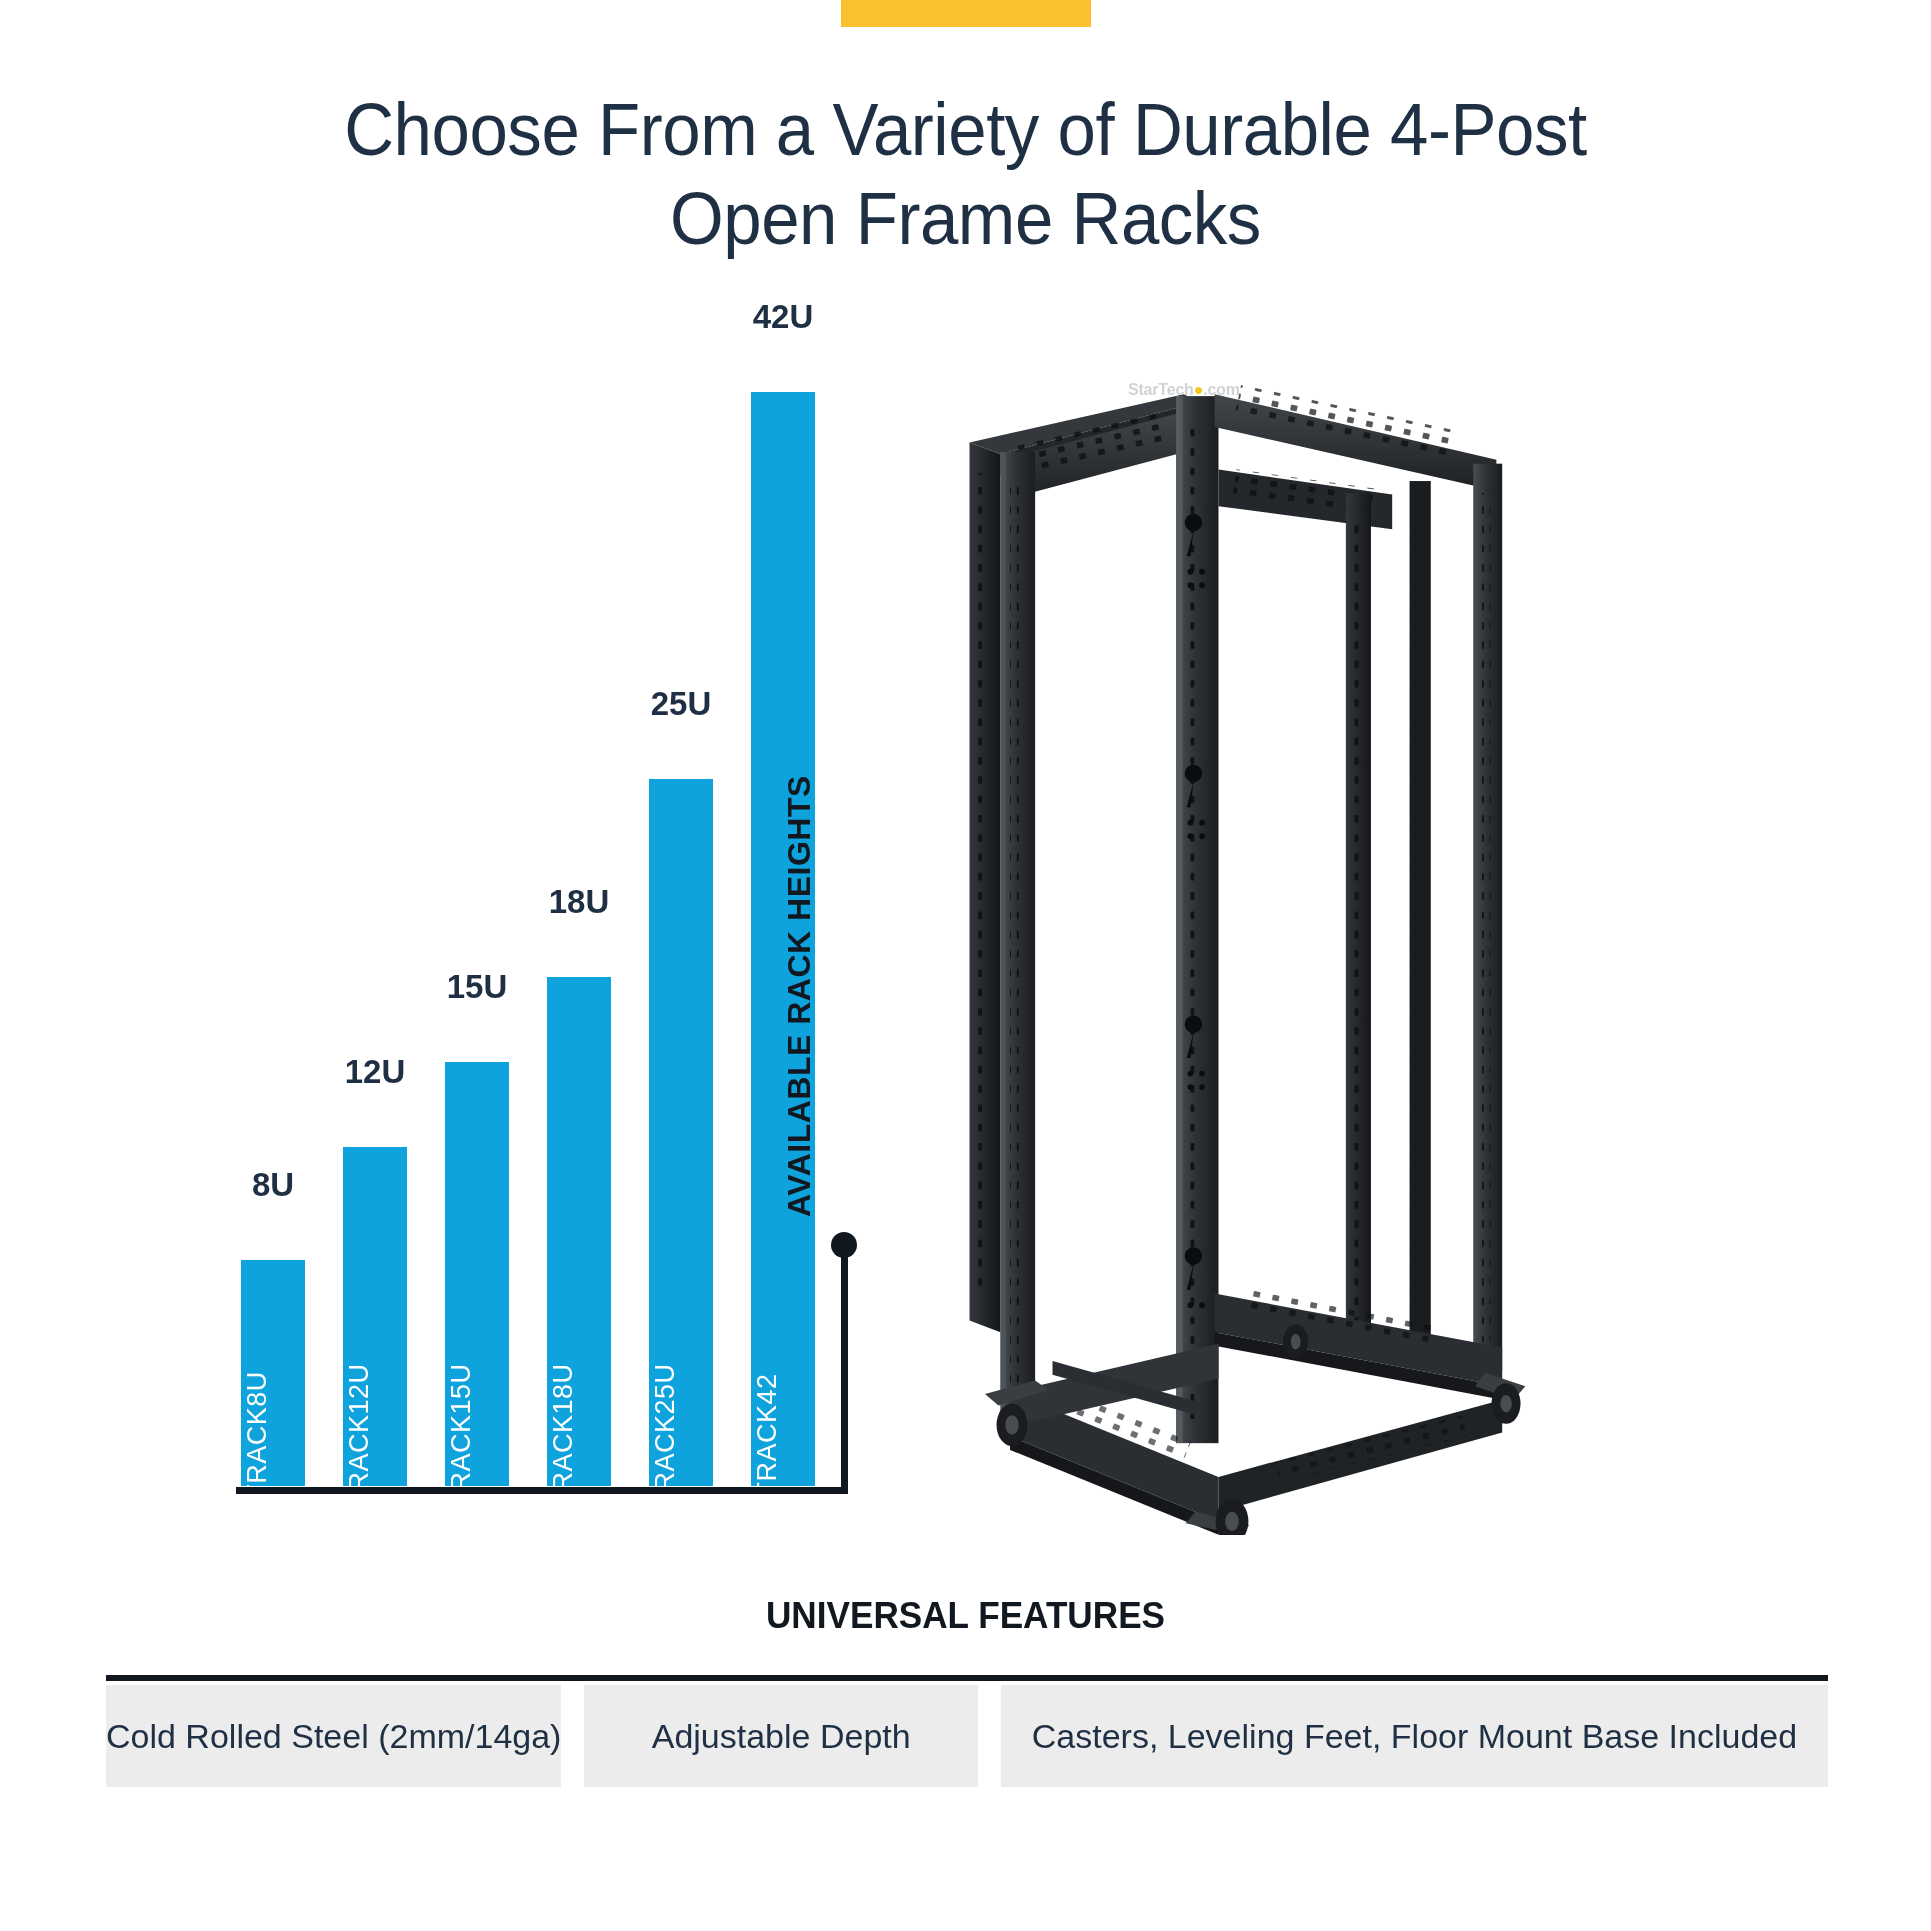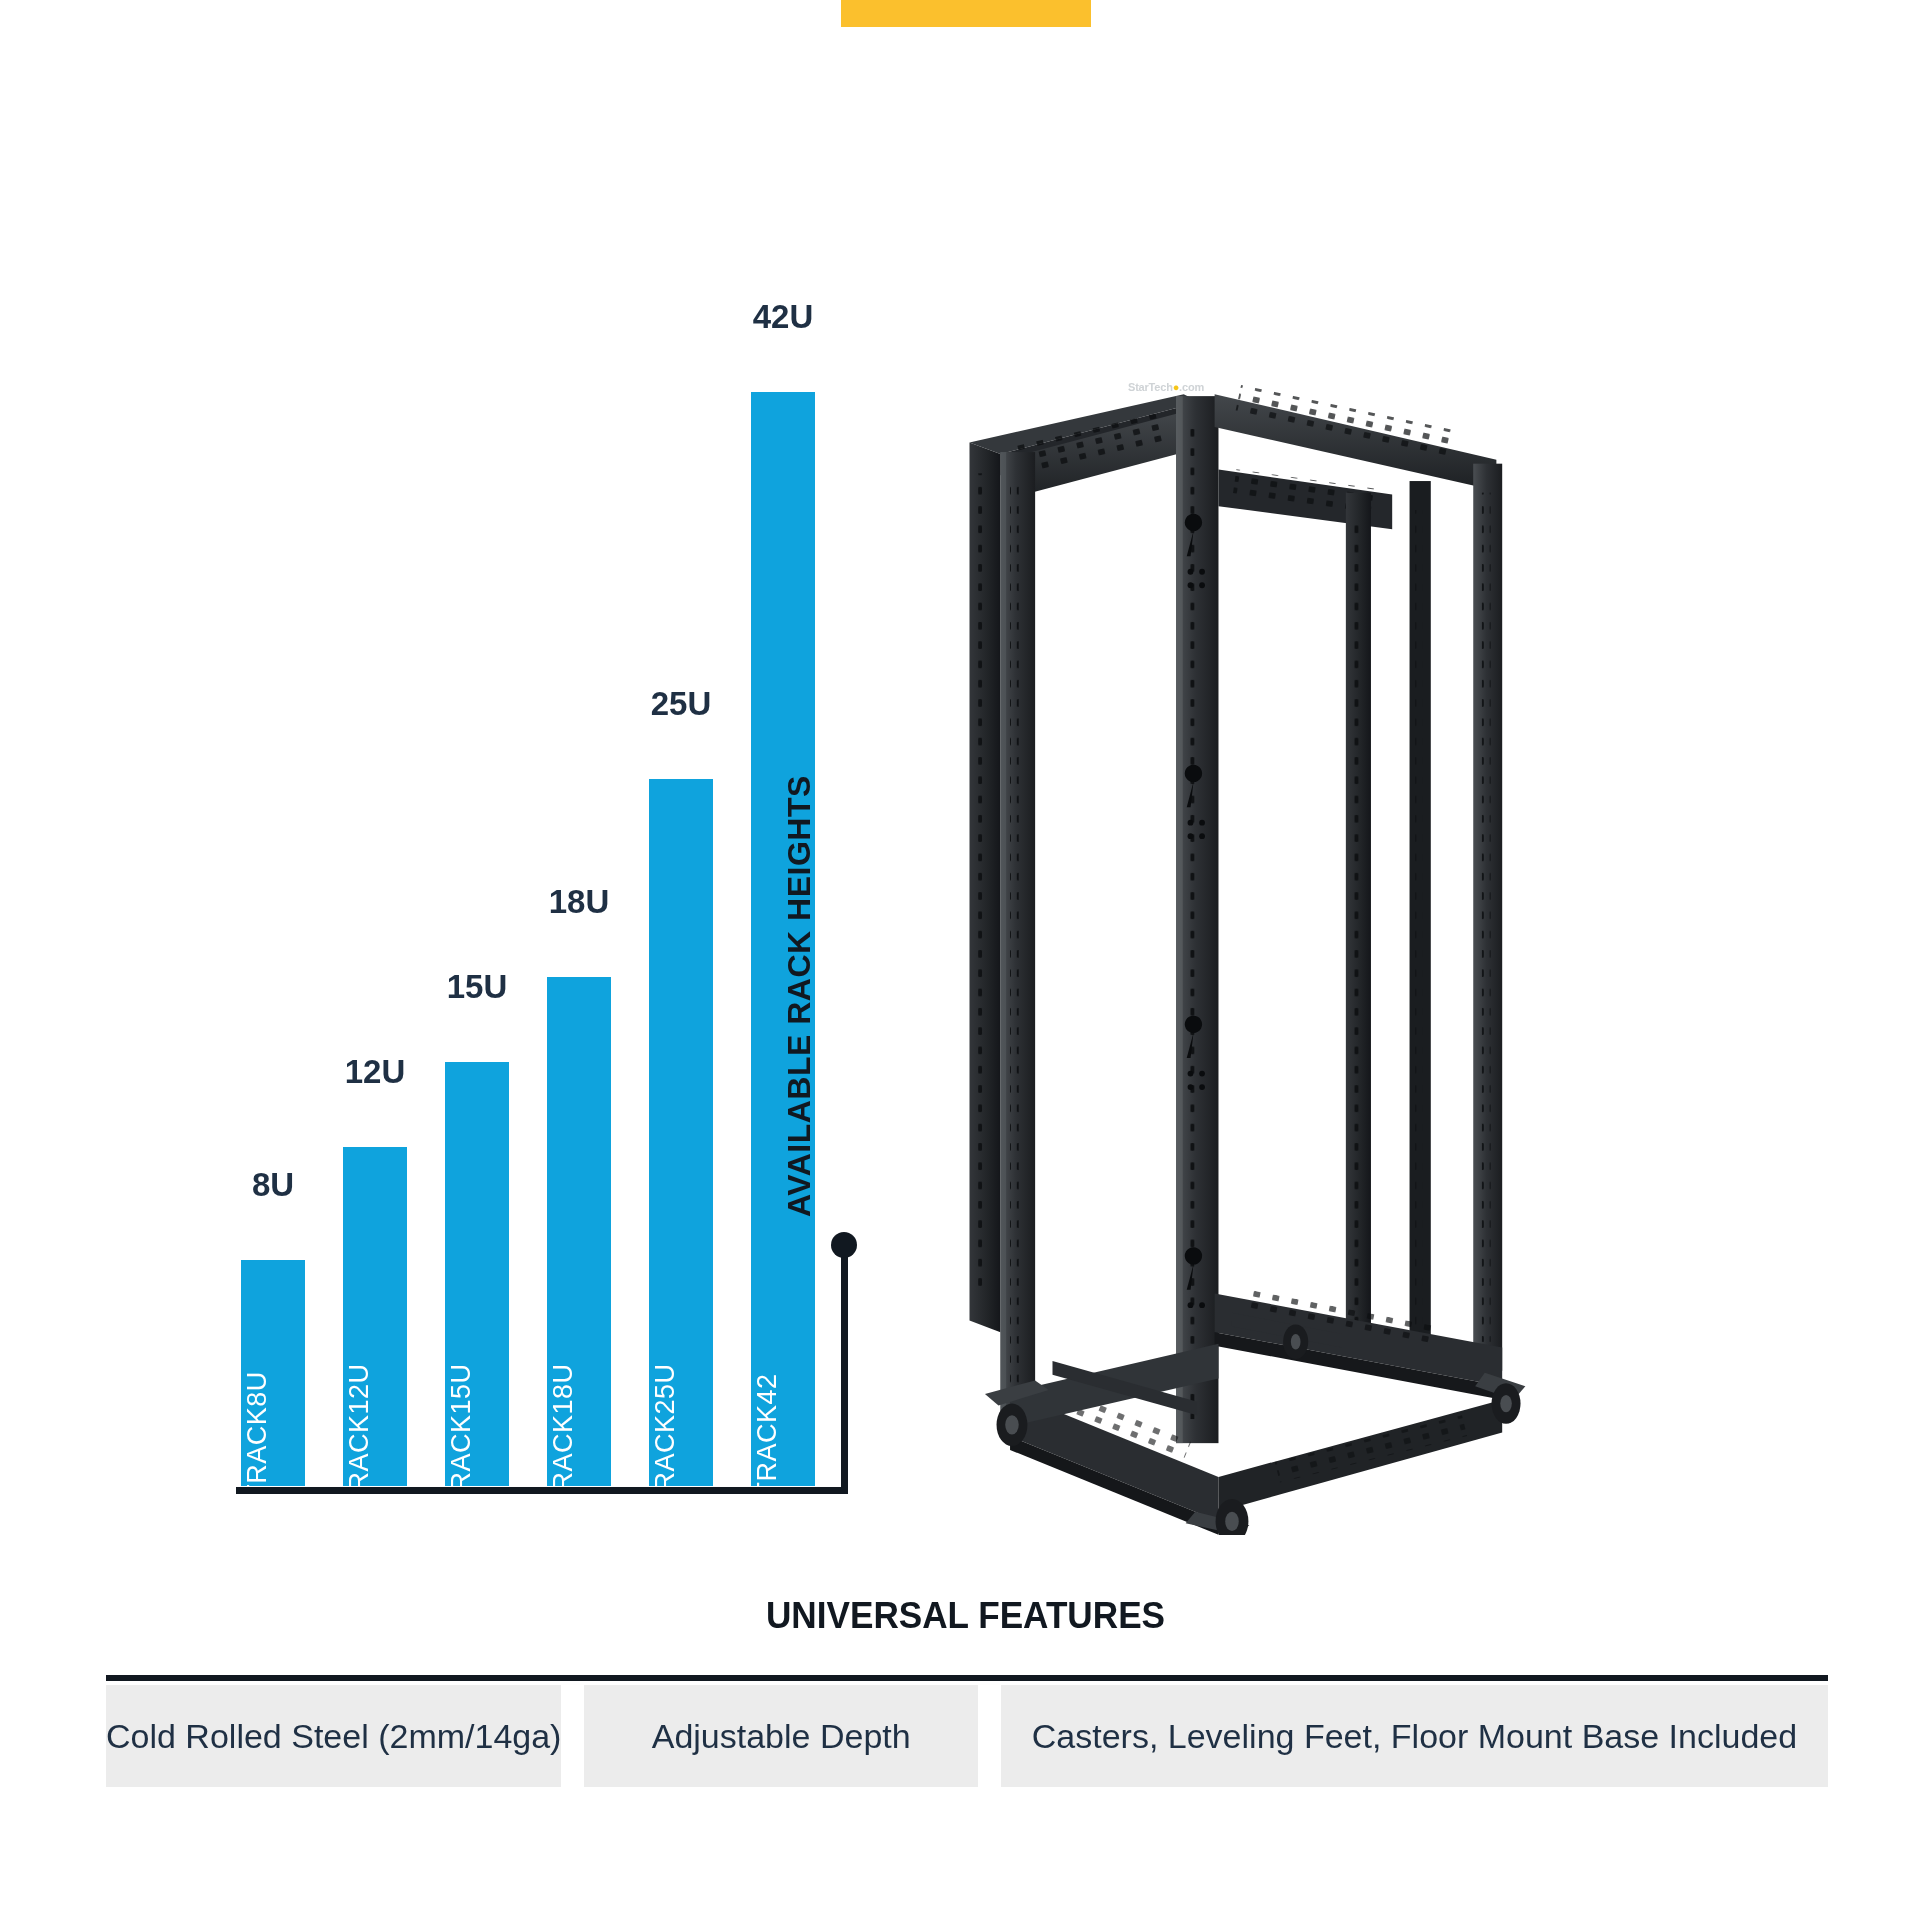--- a/index.html
+++ b/index.html
@@ -114,21 +114,21 @@
   
   .photo {
     position: absolute;
     left: 956px; top: 367px;
     width: 579px; height: 1168px;
   }
   .photo svg { display: block; width: 100%; height: 100%; }
   .brand-tag {
     position: absolute;
     left: 172px; top: 13.5px;
-    font-size: 11px;
+    font-size: 16px;
     color: #cfd3d6;
     font-weight: 700;
     letter-spacing: -0.2px;
   }
   .brand-tag .dot { color: #f5c518; }
 
   
   .features-title {
     position: absolute;
     left: 0; top: 1595px; width: 1931px;
@@ -164,20 +164,24 @@
   .fc-1 { width: 413px; }
   .fc-2 { width: 868px; }
 </style>
 </head>
 <body>
 
 <div class="page">
 
   <div class="accent-bar"></div>
 
+  <div class="title-wrap">
+    <div class="title-line">Choose From a Variety of Durable 4-Post</div>
+    <div class="title-line">Open Frame Racks</div>
+  </div>
 
   <div class="chart">
 
     <div class="bars">
 
       <div class="bar-slot">
         <div class="bar-cap">8U</div>
         <div class="bar" style="height:226px">
           <span class="bar-label">4POSTRACK8U</span>
         </div>

